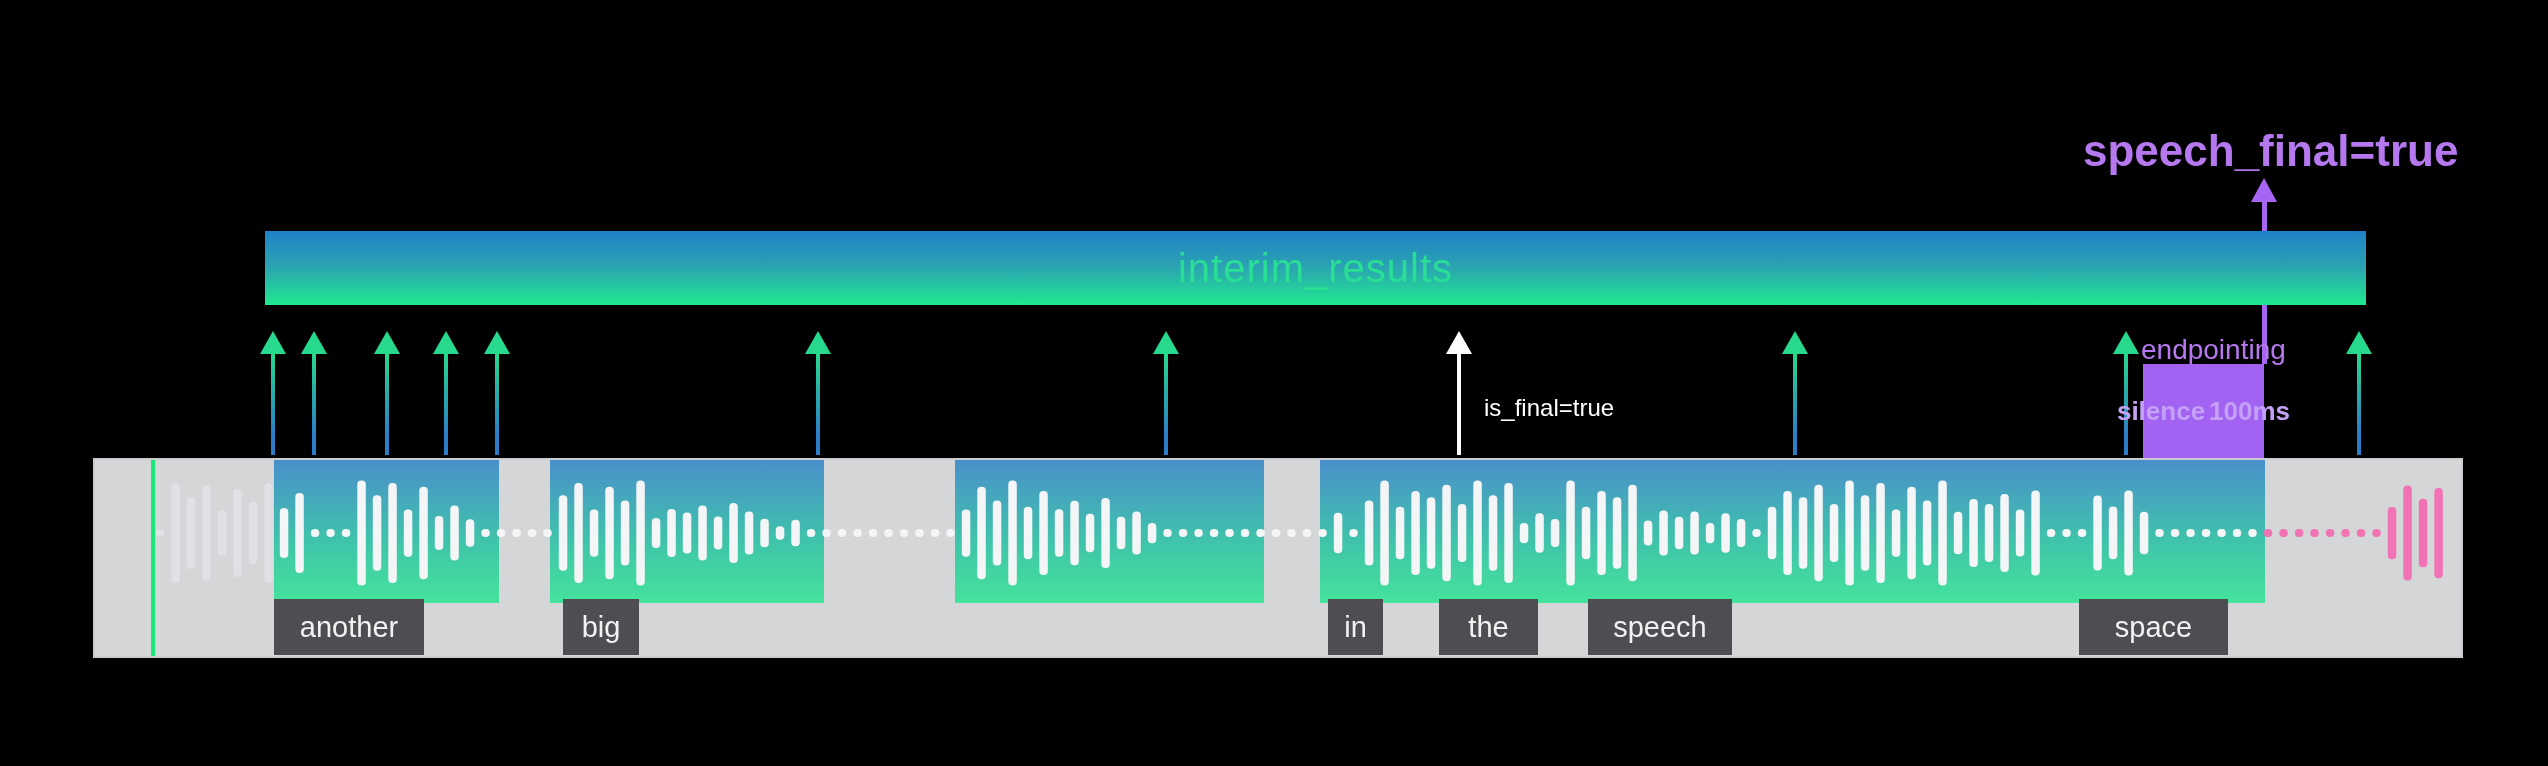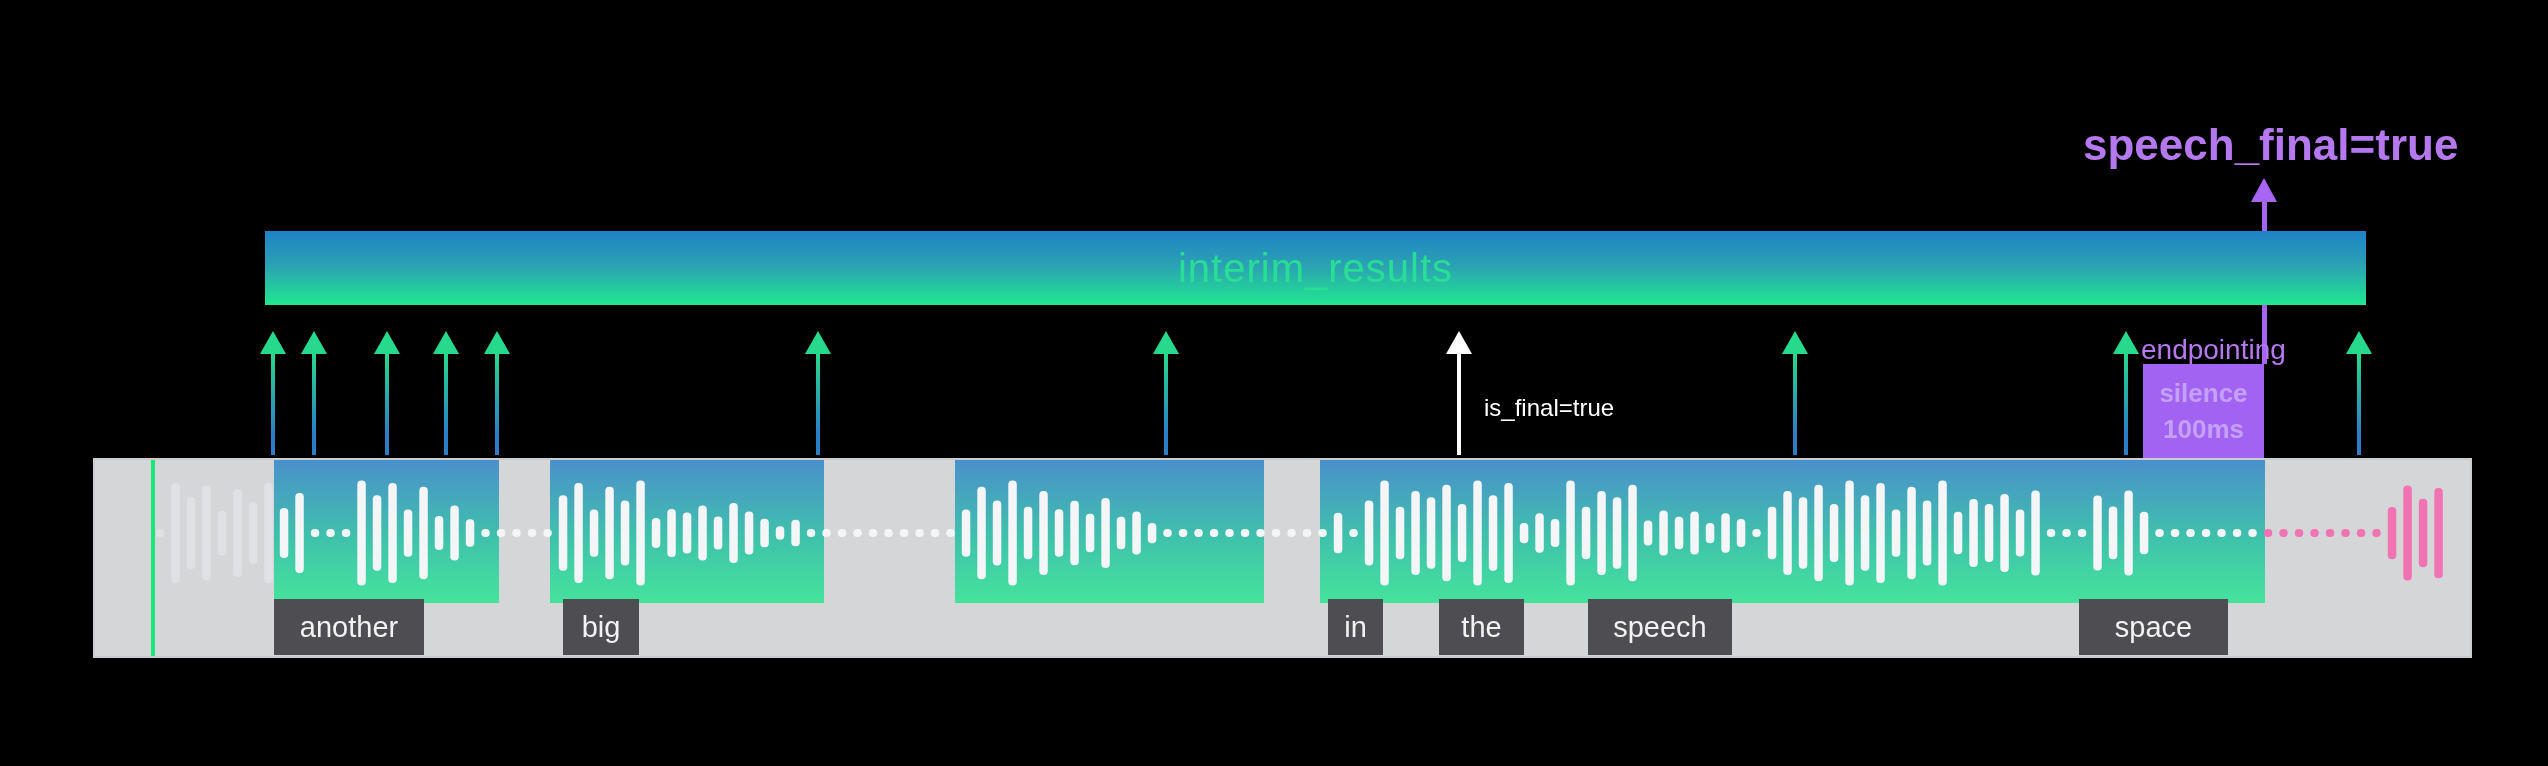--- a/index.html
+++ b/index.html
@@ -2,21 +2,21 @@
 <html><head>
 <meta charset="utf-8">
 <style>
   html,body{margin:0;padding:0;background:#000;}
   #canvas{
     position:relative;width:2548px;height:766px;background:#000;overflow:hidden;
     font-family:"Liberation Sans","DejaVu Sans",sans-serif;
   }
   
   .speech-final{
-    position:absolute;left:2083px;top:120px;width:360px;
+    position:absolute;left:2083px;top:126px;width:360px;
     font-size:44px;font-weight:600;color:#b678ef;letter-spacing:0;white-space:nowrap;
   }
   
   .interim-bar{
     position:absolute;left:265px;top:231px;width:2101px;height:74px;
     background:linear-gradient(180deg,#1e82c6 0%,#2ba3b2 48%,#1fe98e 100%);
     display:flex;align-items:center;justify-content:center;
   }
   .interim-bar span{
     font-size:40px;font-weight:500;color:rgba(41,224,147,0.95);letter-spacing:1px;
@@ -28,27 +28,27 @@
   .up-arrow.white .head{border-bottom-color:#ffffff;}
   .up-arrow.white .shaft{background:#ffffff;}
   .purple-arrow{position:absolute;left:2251px;top:178px;width:26px;height:186px;display:flex;flex-direction:column;align-items:center;}
   .purple-arrow .head{width:0;height:0;border-left:13px solid transparent;border-right:13px solid transparent;border-bottom:24px solid #a765f3;}
   .purple-arrow .shaft{width:5px;flex:1;background:#a765f3;}
   
   .is-final-label{position:absolute;left:1484px;top:394px;font-size:24px;font-weight:400;color:#ffffff;white-space:nowrap;}
   .endpointing-label{position:absolute;left:2141px;top:334px;width:117px;text-align:right;font-size:28px;font-weight:500;color:#b678ef;white-space:nowrap;}
   .silence-box{
     position:absolute;left:2143px;top:364px;width:121px;height:94px;background:#a263f2;
-    display:flex;flex-direction:column;align-items:center;justify-content:center;gap:4px;
+    display:flex;flex-direction:row;align-items:center;justify-content:center;gap:4px;
   }
   .silence-box div{font-size:26px;font-weight:600;color:#c5a0f7;line-height:32px;}
   
   .strip{
     position:absolute;left:93px;top:458px;width:2366px;height:196px;
-    background:#d5d6d8;border:2px solid #cbccd0;box-sizing:content-box;padding-left:9px;
+    background:#d5d6d8;border:2px solid #cbccd0;box-sizing:content-box;
   }
   .strip-inner{position:absolute;left:0;top:0;width:2366px;height:196px;overflow:hidden;}
   .green-line{position:absolute;left:56px;top:0;width:4px;height:196px;background:#17e878;}
   .segment{
     position:absolute;top:0;height:143px;
     background:linear-gradient(180deg,#4a90cb 0%,#3fc2ab 55%,#45e39c 100%);
   }
   #waveform{position:absolute;left:0;top:0;}
   .word-label{
     position:absolute;top:139px;height:56px;background:#4e4e52;
@@ -282,19 +282,19 @@
           <rect x="2308.3" y="25.5" width="8.5" height="95.0" rx="4" fill="#f173b4"></rect>
           <rect x="2323.8" y="38.8" width="8.5" height="68.4" rx="4" fill="#f173b4"></rect>
           <rect x="2339.3" y="27.9" width="8.5" height="90.3" rx="4" fill="#f173b4"></rect>
         </svg>
 
       <div class="green-line"></div>
 
       <div class="word-label" style="left:179px;width:150px">another</div>
       <div class="word-label" style="left:468px;width:76px">big</div>
       <div class="word-label" style="left:1233px;width:55px">in</div>
-      <div class="word-label" style="left:1344px;width:85px">the</div>
+      <div class="word-label" style="left:1344px;width:99px">the</div>
       <div class="word-label" style="left:1493px;width:144px">speech</div>
       <div class="word-label" style="left:1984px;width:149px">space</div>
     </div>
   </div>
 
 </div>
 
 </body></html>

